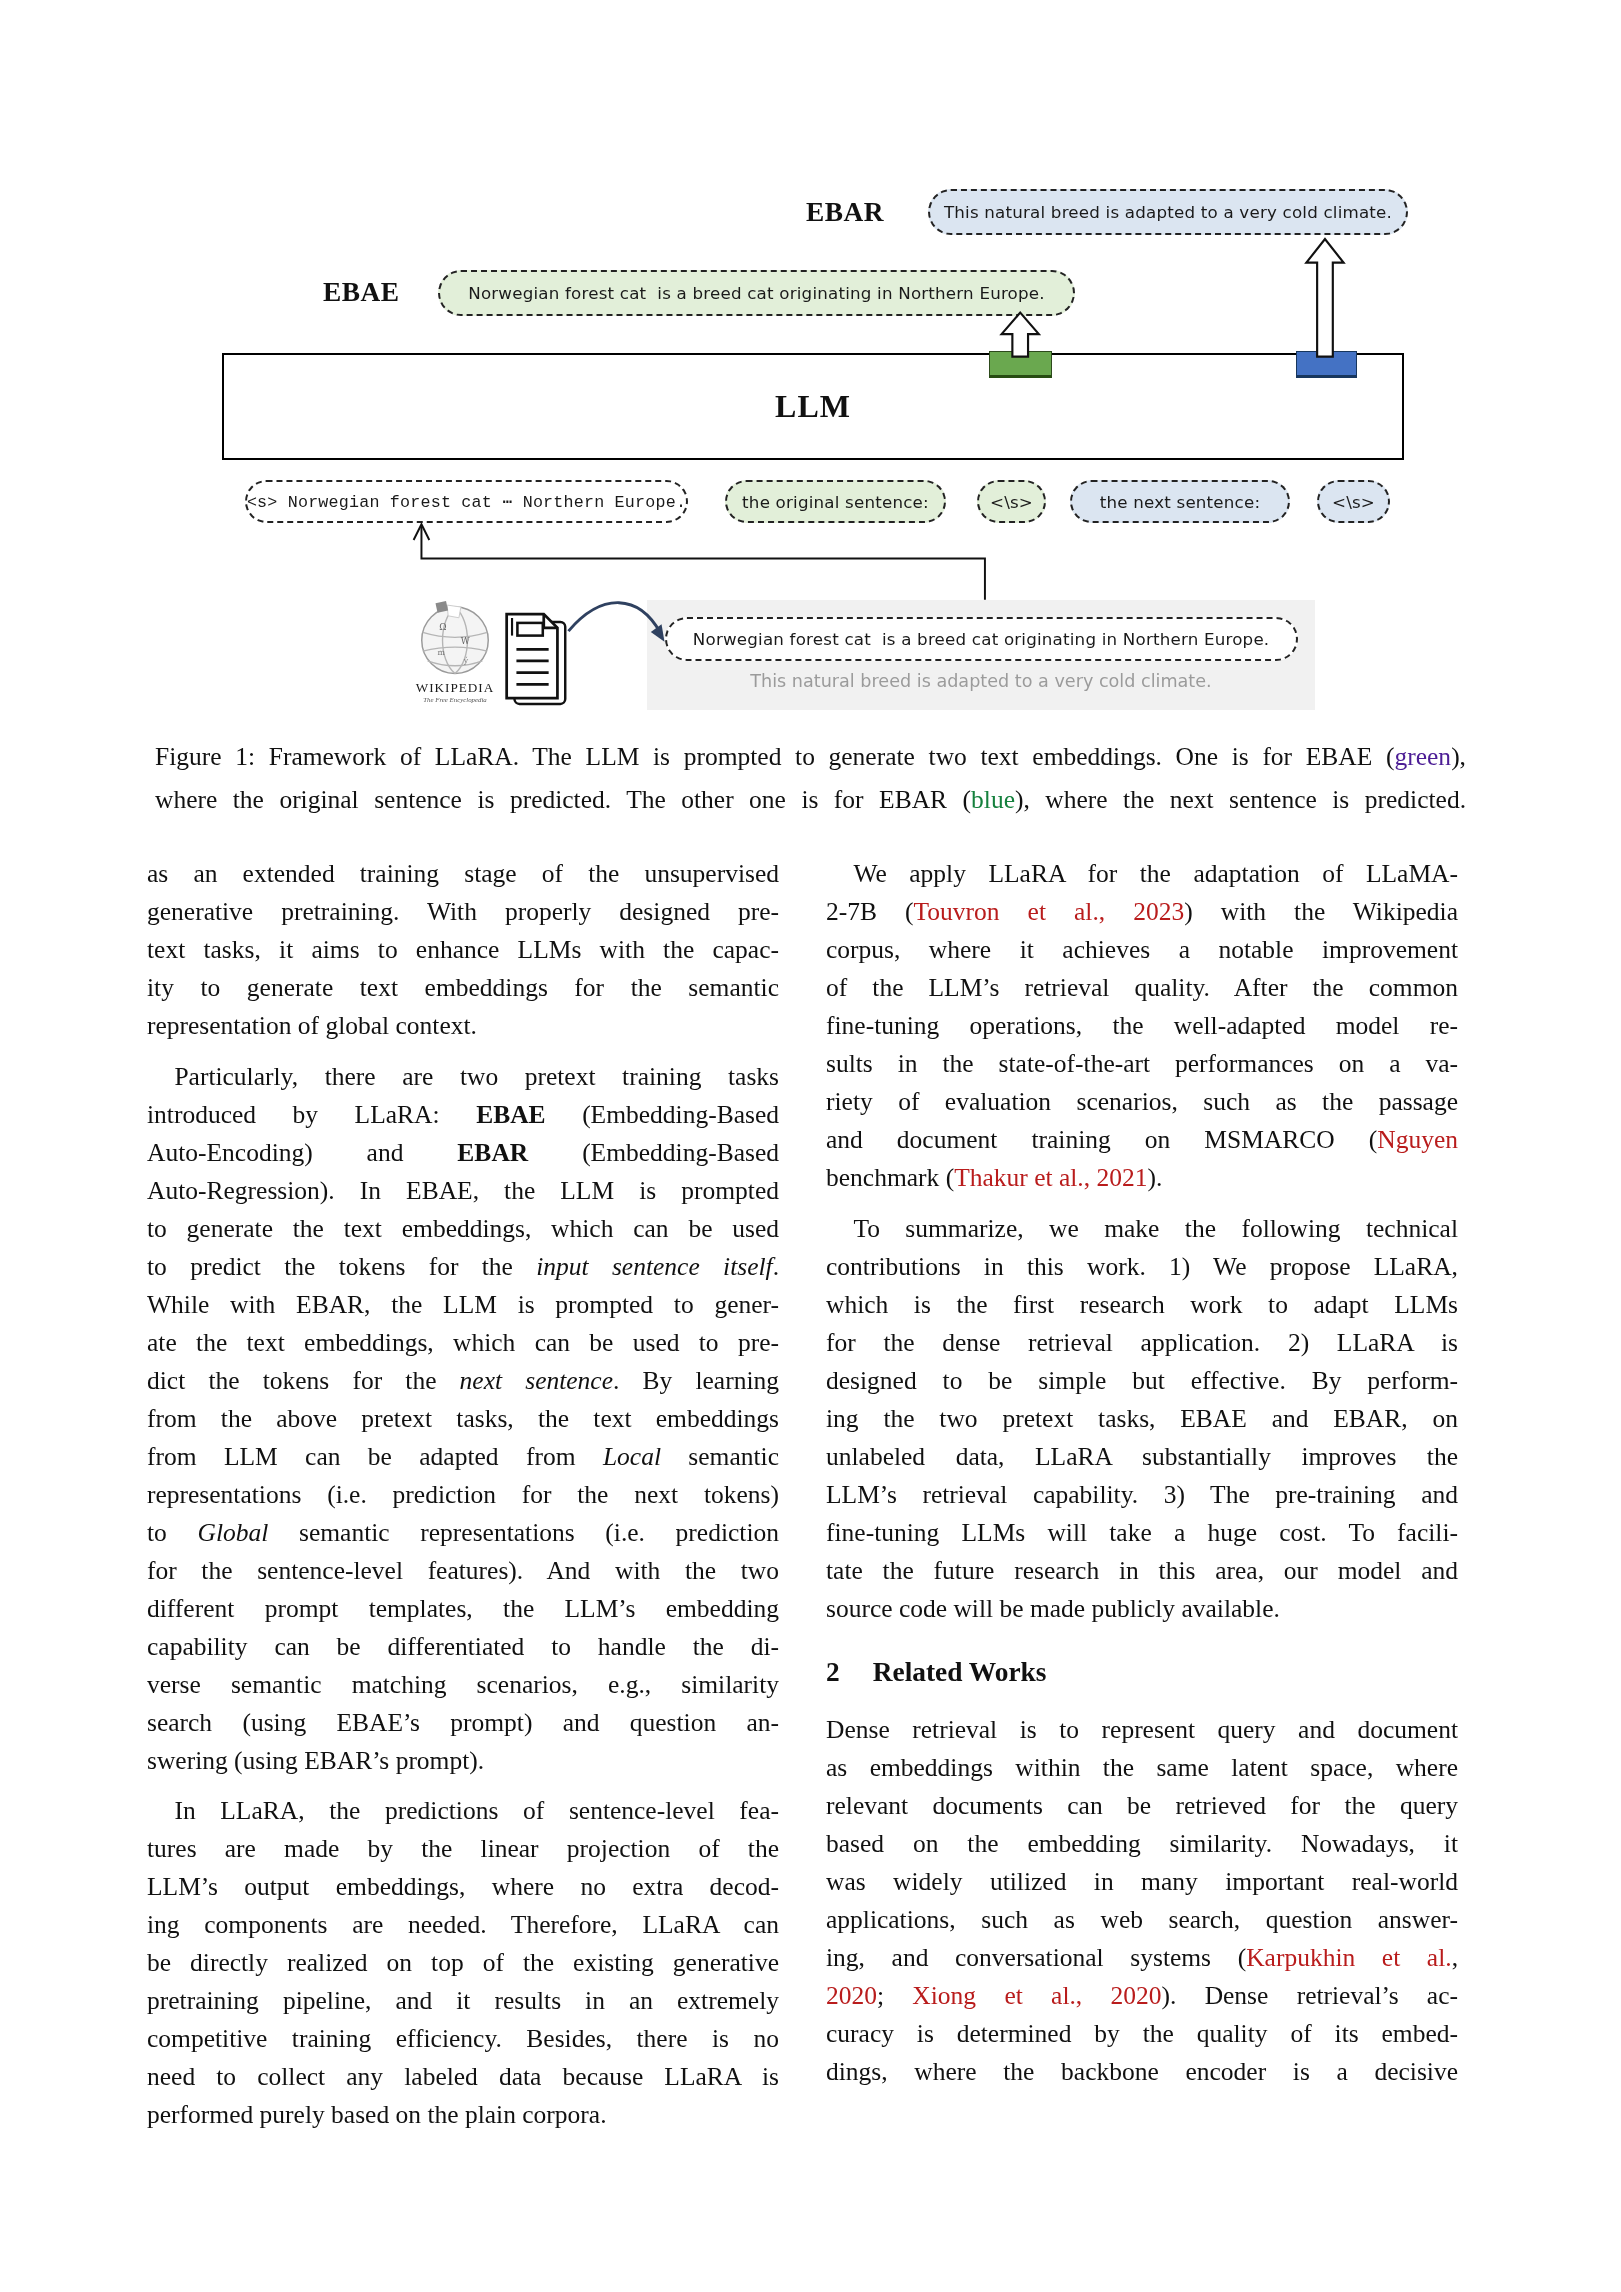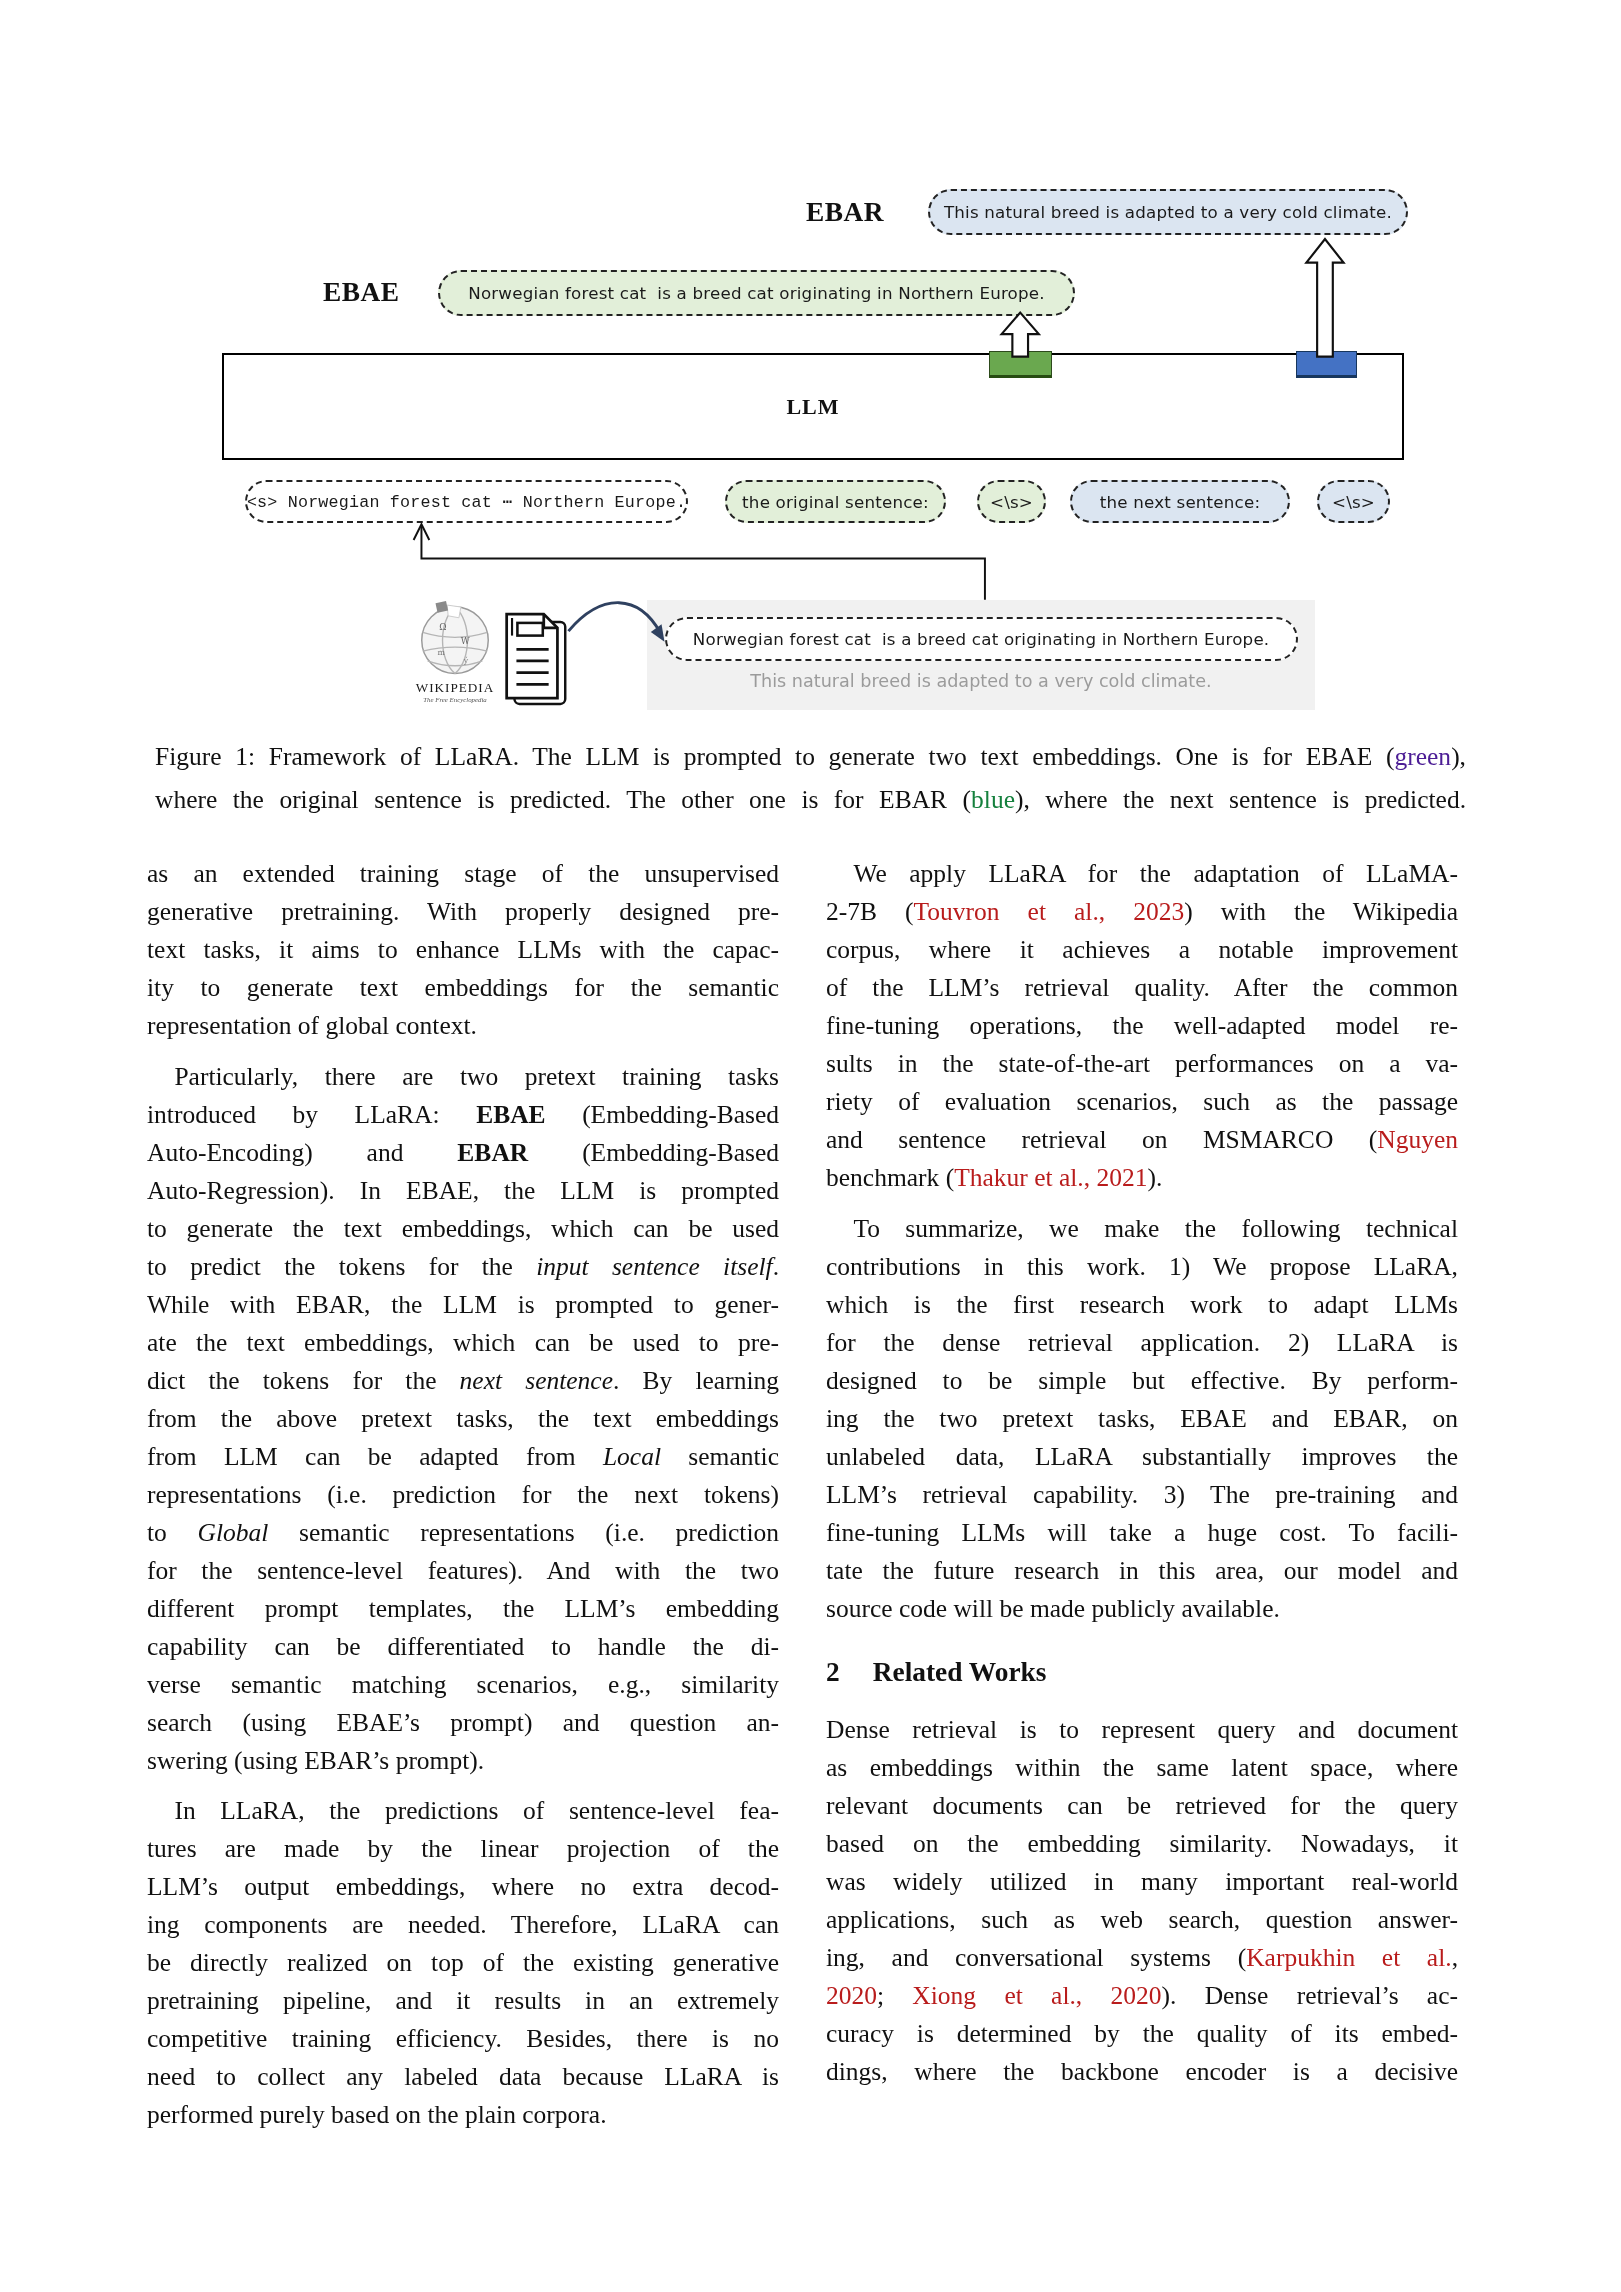--- a/index.html
+++ b/index.html
@@ -43,21 +43,21 @@
   .pill-blue  { background: #dbe5f1; }
   .llm-box {
     border: 2.9px solid #000;
     background: #fff;
     display: flex;
     align-items: center;
     justify-content: center;
   }
   .llm-label {
     font-weight: bold;
-    font-size: 22px;
+    font-size: 32px;
     letter-spacing: 1px;
     font-family: "Liberation Serif", serif;
   }
   .connector { border: 1.5px solid #2d4a1c; }
   .connector.green { background: #6aa84f; border-bottom: 3.9px solid #274c12; }
   .connector.blue  { background: #4472c4; border-color: #17365d; border-bottom: 3.9px solid #17365d; }
   .source-box { background: #f1f1f1; }
   .source-next {
     position: absolute;
     left: 0; right: 0;
@@ -226,21 +226,21 @@
     </div>
     <div class="col">
       <div class="para">
           <div class="line indent"><span>We apply LLaRA for the adaptation of LLaMA-</span></div>
           <div class="line"><span>2-7B (</span><span class="seg-c">Touvron et al., 2023</span><span>) with the Wikipedia</span></div>
           <div class="line"><span>corpus, where it achieves a notable improvement</span></div>
           <div class="line"><span>of the LLM’s retrieval quality. After the common</span></div>
           <div class="line"><span>fine-tuning operations, the well-adapted model re-</span></div>
           <div class="line"><span>sults in the state-of-the-art performances on a va-</span></div>
           <div class="line"><span>riety of evaluation scenarios, such as the passage</span></div>
-          <div class="line"><span>and sentence retrieval on MSMARCO (</span><span class="seg-c">Nguyen</span></div>
+          <div class="line"><span>and document training on MSMARCO (</span><span class="seg-c">Nguyen</span></div>
           <div class="line end"><span>benchmark (</span><span class="seg-c">Thakur et al., 2021</span><span>).</span></div>
         </div>
       <div class="para">
           <div class="line indent"><span>To summarize, we make the following technical</span></div>
           <div class="line"><span>contributions in this work. 1) We propose LLaRA,</span></div>
           <div class="line"><span>which is the first research work to adapt LLMs</span></div>
           <div class="line"><span>for the dense retrieval application.  2) LLaRA is</span></div>
           <div class="line"><span>designed to be simple but effective.  By perform-</span></div>
           <div class="line"><span>ing the two pretext tasks, EBAE and EBAR, on</span></div>
           <div class="line"><span>unlabeled data, LLaRA substantially improves the</span></div>

